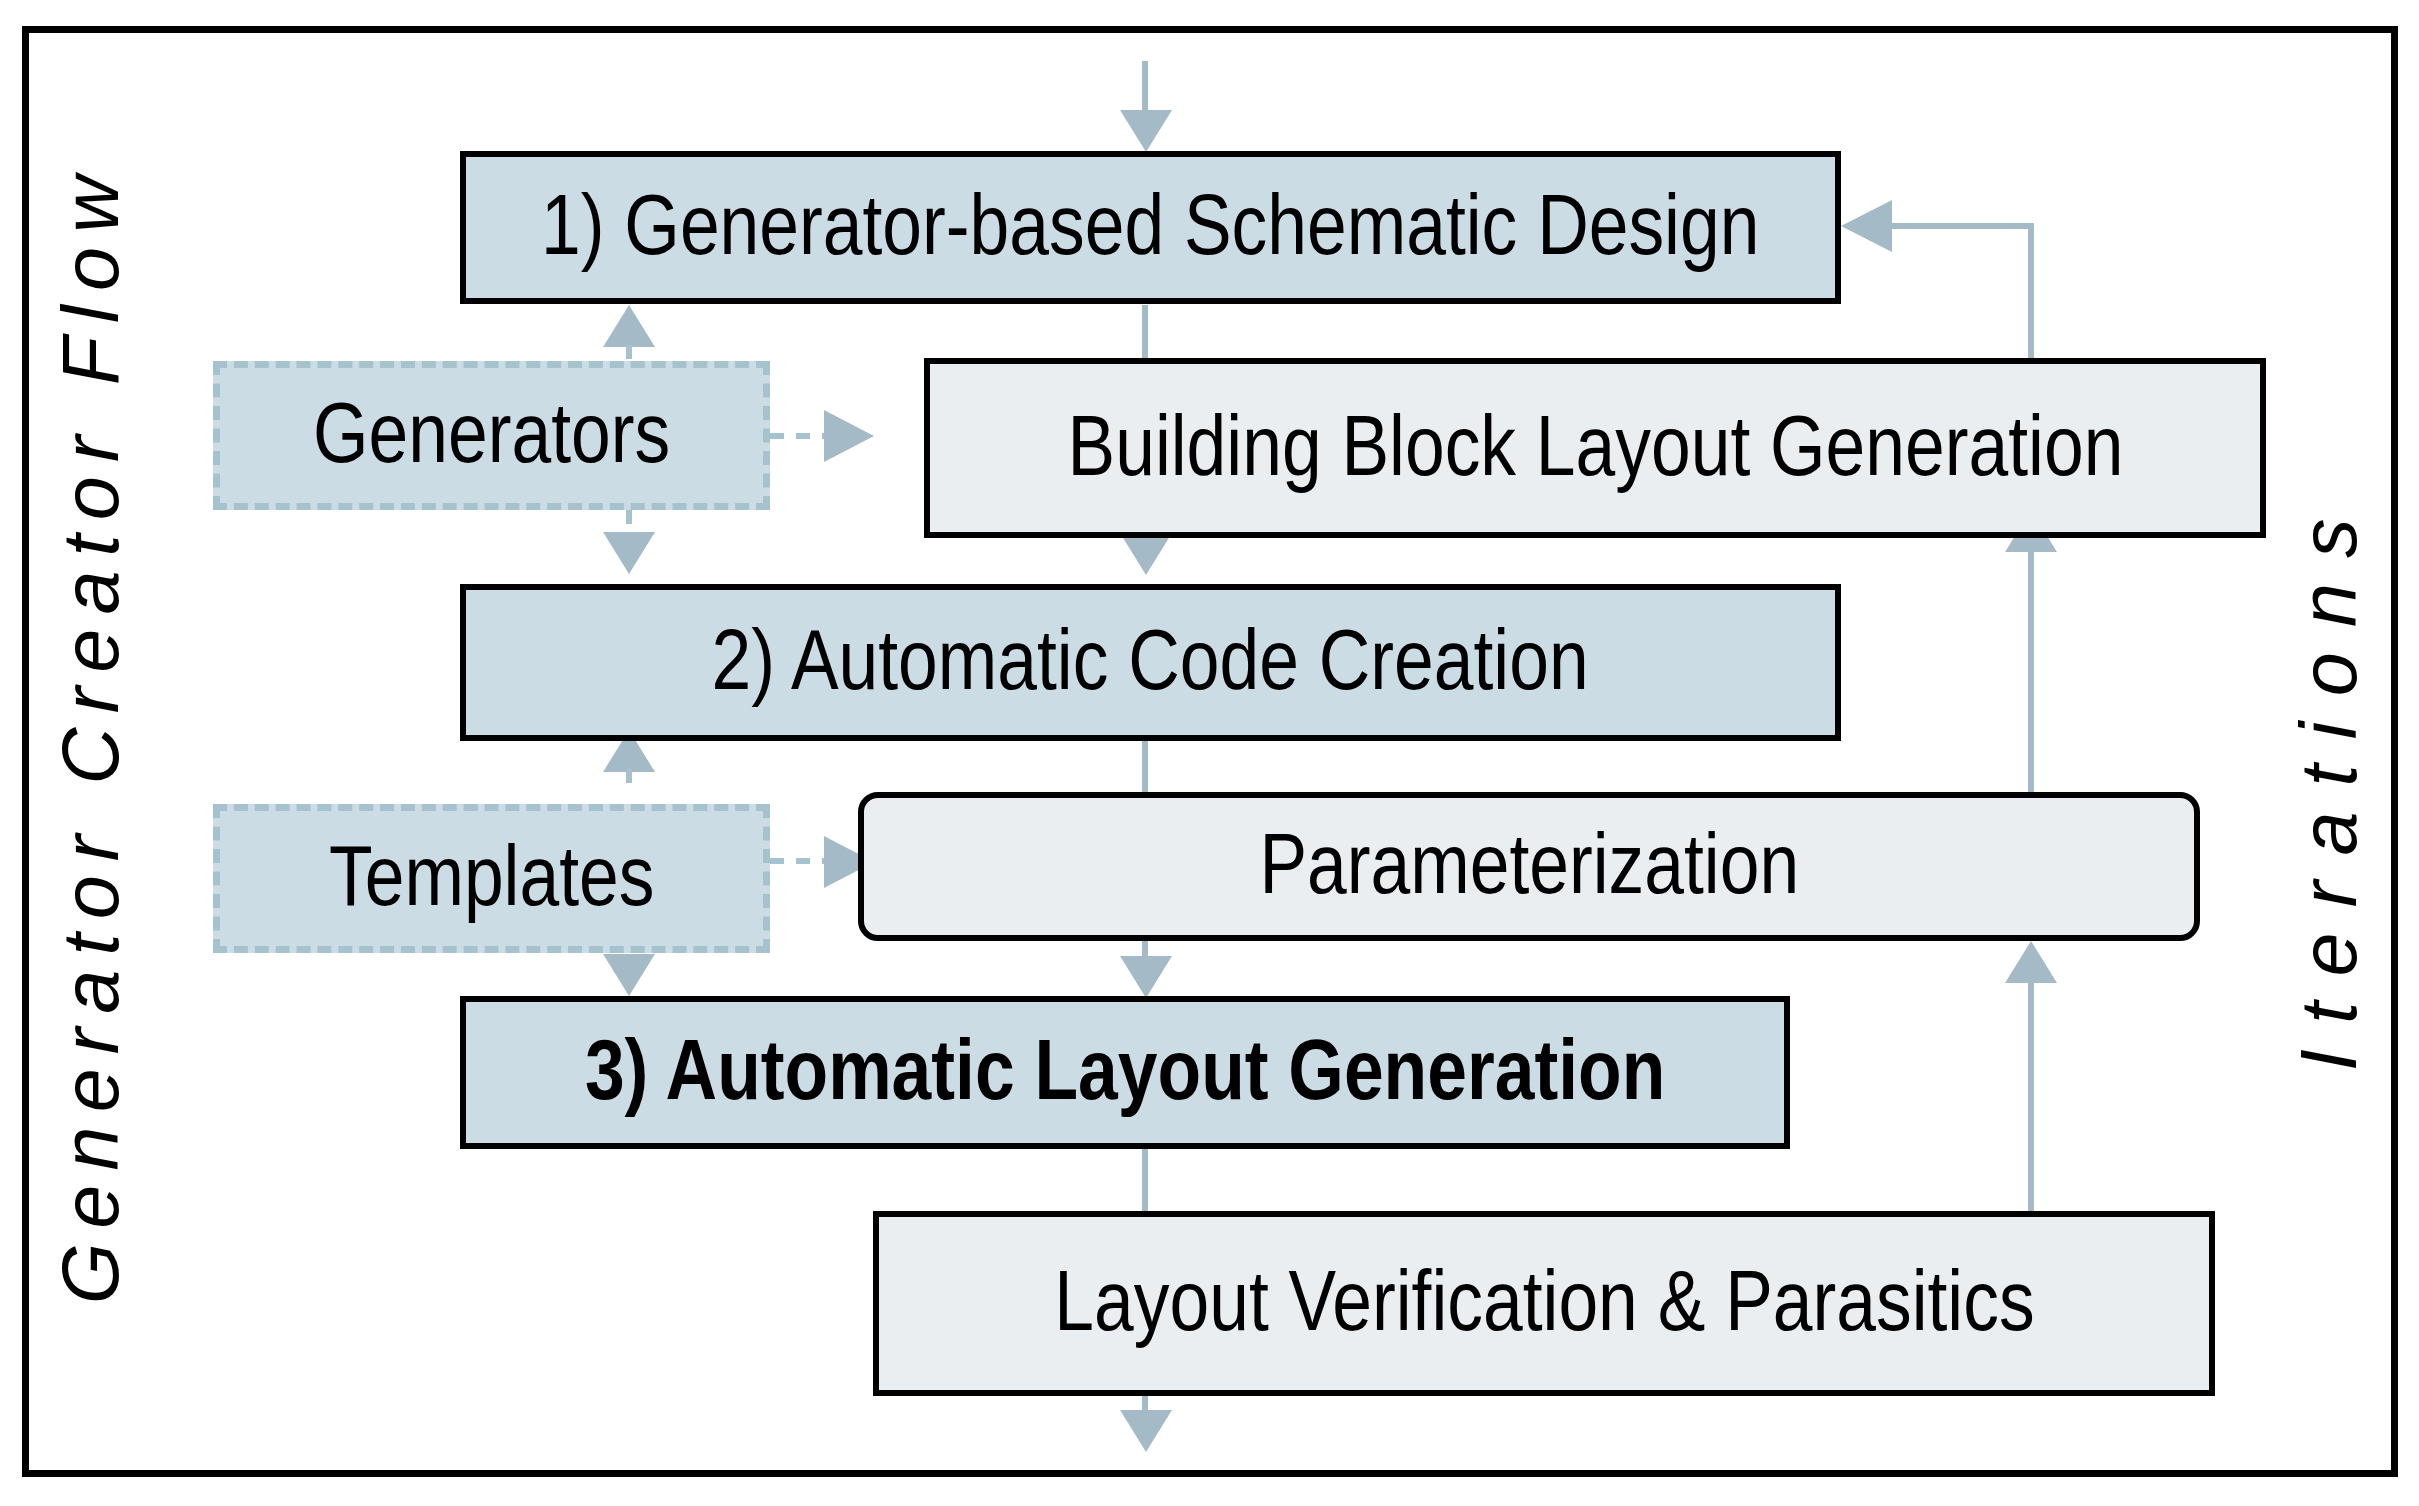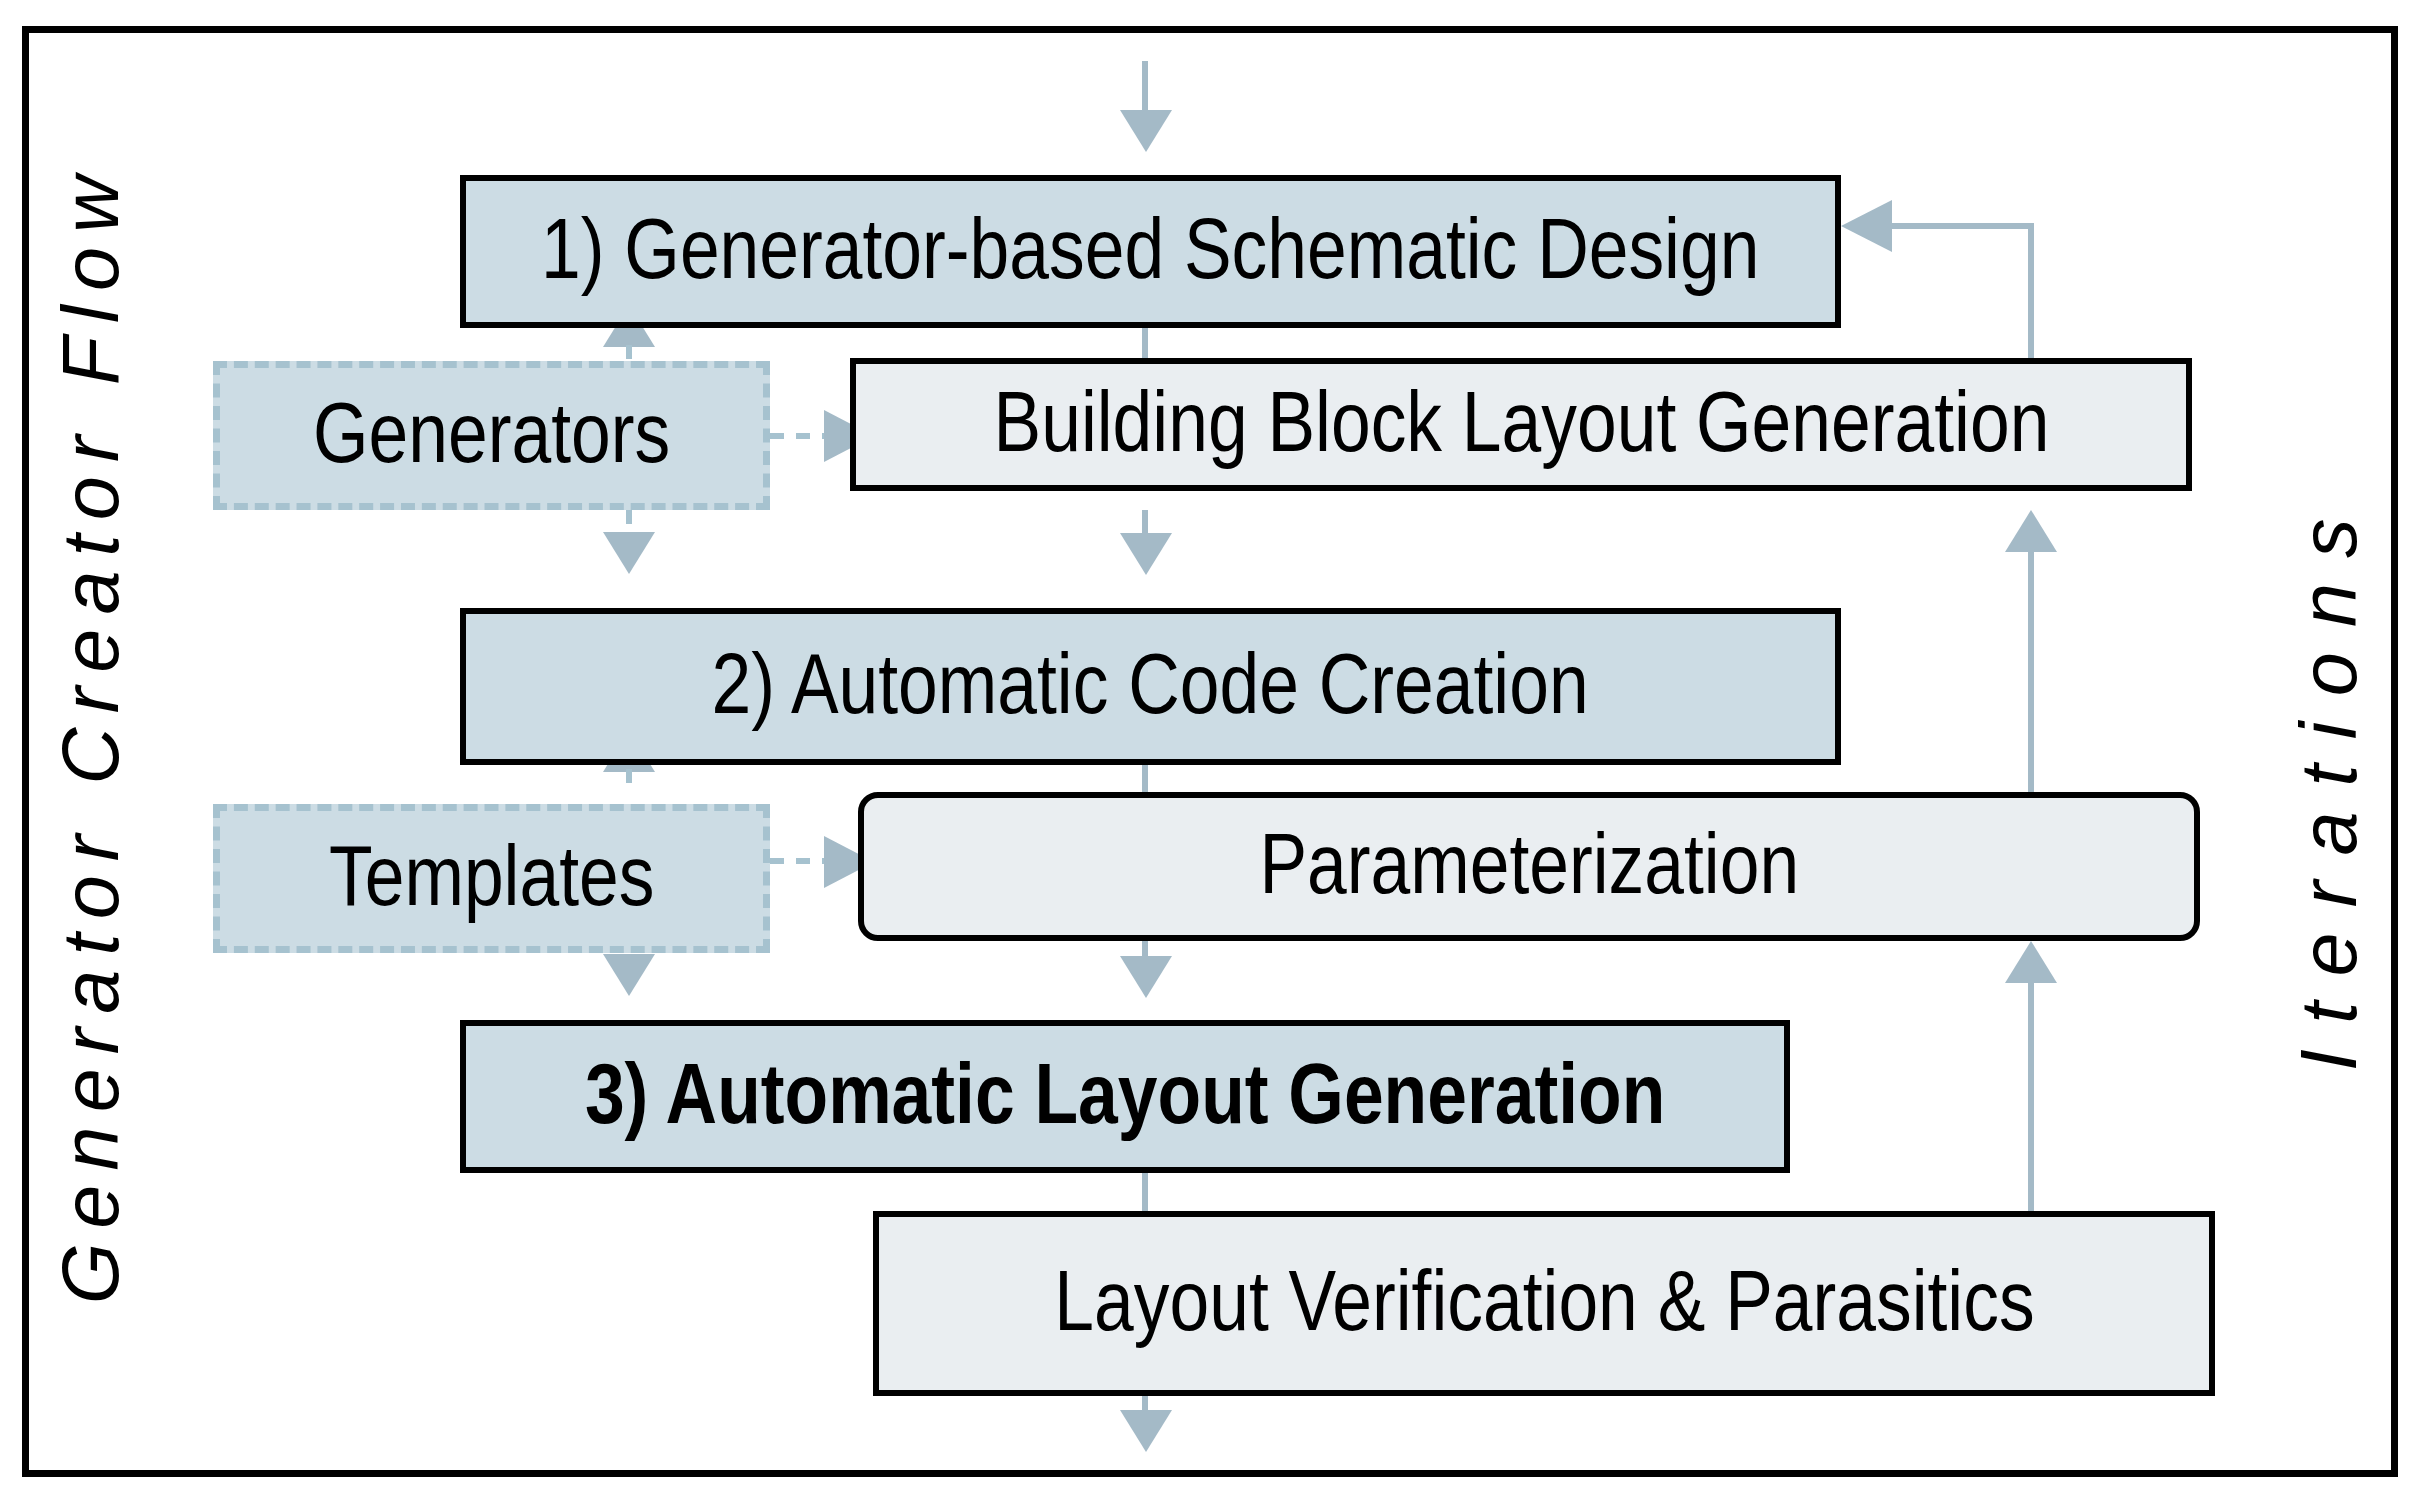--- a/index.html
+++ b/index.html
@@ -17,21 +17,20 @@
   }
   
   .box{
     position:absolute;
     box-sizing:border-box;
     display:flex;align-items:center;justify-content:center;
   }
   .box.step{
     background:var(--step-fill,#ccdce4);
     border:6px solid var(--border,#000);
-    margin-top:24px;
   }
   .box.sub{
     background:var(--sub-fill,#eaeef1);
     border:6px solid var(--border,#000);
   }
   .box.resource{
     background:var(--step-fill,#ccdce4);
     border:7px dashed var(--dashed-border,#a6c2cf);
   }
   .box .lbl{
@@ -144,21 +143,21 @@
   <div class="vline" style="left:2028px;top:980px;height:231px;"></div>
 
   <div class="box step" style="left:460px;top:151px;width:1381px;height:153px;">
     <span class="lbl">1) Generator-based Schematic Design</span>
   </div>
 
   <div class="box resource" style="left:213px;top:361px;width:557px;height:149px;">
     <span class="lbl">Generators</span>
   </div>
 
-  <div class="box sub" style="left:850px;top:358px;width:1342px;height:133px;">
+  <div class="box sub" style="left:924px;top:358px;width:1342px;height:180px;">
     <span class="lbl">Building Block Layout Generation</span>
   </div>
 
   <div class="box step" style="left:460px;top:584px;width:1381px;height:157px;">
     <span class="lbl">2) Automatic Code Creation</span>
   </div>
 
   <div class="box resource" style="left:213px;top:804px;width:557px;height:149px;">
     <span class="lbl">Templates</span>
   </div>

